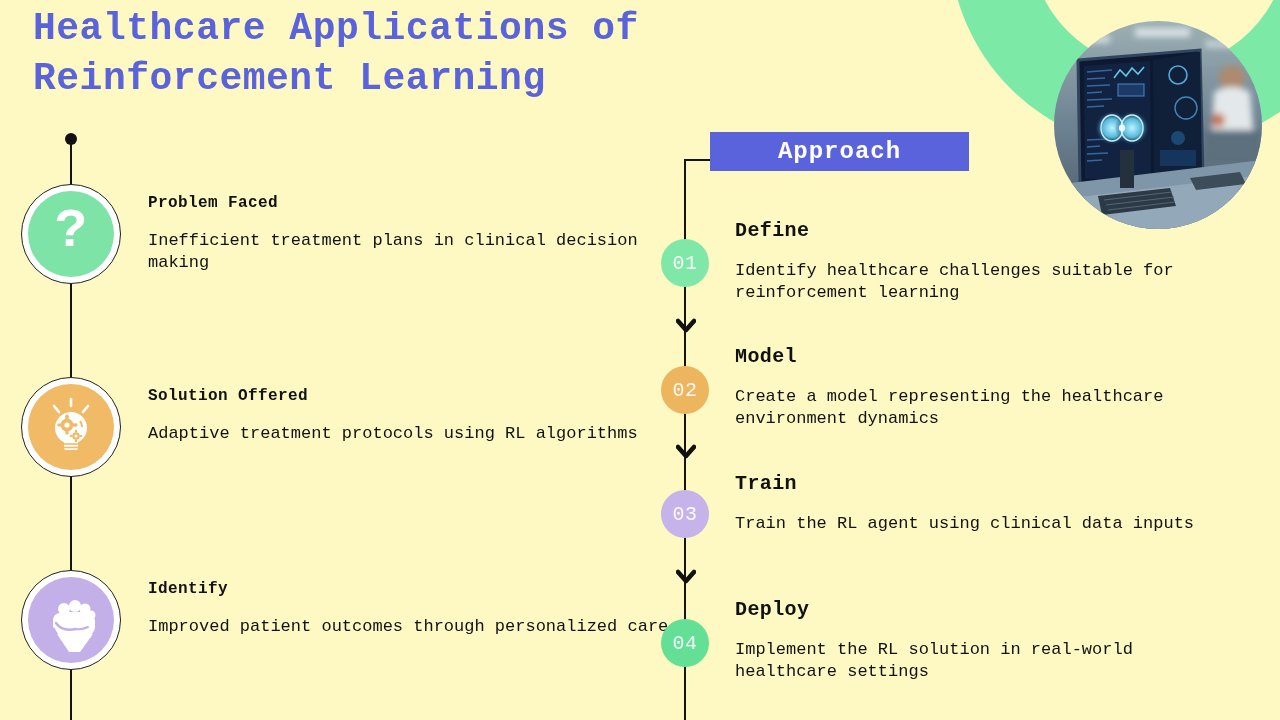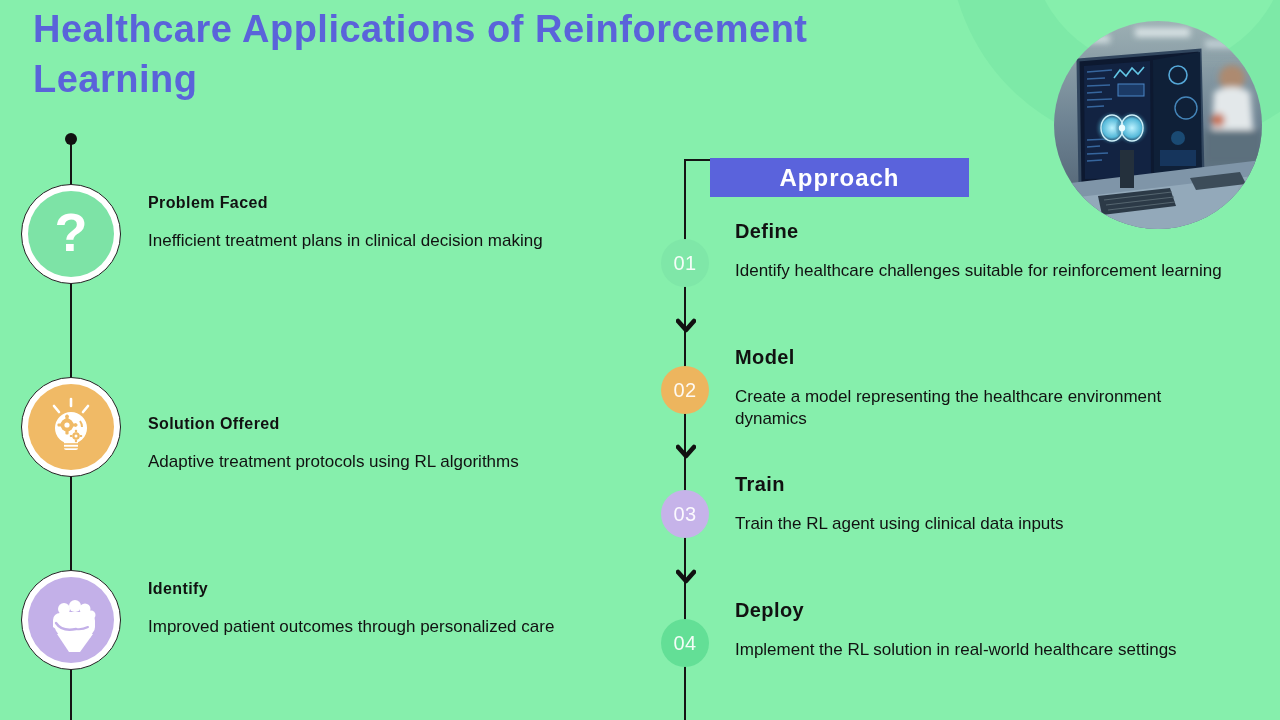--- a/index.html
+++ b/index.html
@@ -1,17 +1,17 @@
 <!DOCTYPE html>
 <html><head>
 <meta charset="utf-8">
 <style>
   html,body{margin:0;padding:0;background:#ffffff;}
-  .slide{position:relative;width:1280px;height:720px;background:#86efac;overflow:hidden;
-         font-family:Liberation Sans, sans-serif;color:#111;}
+  .slide{position:relative;width:1280px;height:720px;background:#fef9c3;overflow:hidden;
+         font-family:Liberation Mono, monospace;color:#111;}
 
   
   .title{position:absolute;left:33px;top:4px;width:900px;font-size:38px;font-weight:700;
          line-height:50px;letter-spacing:.5px;color:#5a63da;}
 
   
   .corner-svg{position:absolute;left:900px;top:0;width:380px;height:260px;}
 
   
   .l-line{position:absolute;left:70px;top:139px;width:2px;height:581px;background:#141414;}
@@ -20,21 +20,21 @@
         background:#fff;box-sizing:border-box;display:flex;align-items:center;justify-content:center;}
   .ring .fill{width:86px;height:86px;border-radius:50%;display:flex;align-items:center;justify-content:center;}
   .qmark{font-size:54px;font-weight:700;color:#fff;line-height:1;transform:translateY(-2px);}
   .l-item{position:absolute;left:148px;width:540px;}
   .l-head{font-size:16px;font-weight:700;letter-spacing:.4px;line-height:26px;}
   .l-desc{font-size:17px;margin-top:14px;line-height:22px;}
 
   
   .r-line{position:absolute;left:684px;top:159px;width:1.6px;height:561px;background:#141414;}
   .r-elbow{position:absolute;left:684px;top:159px;width:27px;height:1.6px;background:#141414;}
-  .approach-box{position:absolute;left:710px;top:158px;width:259px;height:39px;background:#5a63dc;
+  .approach-box{position:absolute;left:710px;top:132px;width:259px;height:39px;background:#5a63dc;
                 display:flex;align-items:center;justify-content:center;color:#fff;font-size:24px;
                 font-weight:700;letter-spacing:1px;}
   .step-circle{position:absolute;width:48px;height:48px;border-radius:50%;left:661px;
                display:flex;align-items:center;justify-content:center;
                color:rgba(255,255,255,.92);font-size:20px;font-weight:400;letter-spacing:.5px;}
   .chevron{position:absolute;left:676px;}
   .step{position:absolute;left:735px;width:500px;}
   .s-head{font-size:20px;font-weight:700;letter-spacing:.4px;line-height:26px;}
   .s-desc{font-size:17px;margin-top:16px;line-height:22px;}
 </style>
@@ -183,21 +183,21 @@
             <rect x="-1.1" y="-6.2" width="2.2" height="2.6" rx=".8"></rect>
             <rect x="-1.1" y="3.6" width="2.2" height="2.6" rx=".8"></rect>
             <rect x="-6.2" y="-1.1" width="2.6" height="2.2" rx=".8"></rect>
             <rect x="3.6" y="-1.1" width="2.6" height="2.2" rx=".8"></rect>
           </g>
           <circle cx="37" cy="41" r="1.5" fill="#fff"></circle>
         </g>
       </svg>
     </div>
   </div>
-  <div class="l-item" style="top:383px;margin-top:28px;">
+  <div class="l-item" style="top:383px;">
     <div class="l-head">Solution Offered</div>
     <div class="l-desc">Adaptive treatment protocols using RL algorithms</div>
   </div>
 
   <div class="ring" style="left:21px;top:570px;">
     <div class="fill" style="background: rgb(195, 176, 232);">
       <svg width="64" height="64" viewBox="0 0 64 64">
         <g fill="#fff">
           <circle cx="25" cy="21" r="6"></circle>
           <circle cx="36" cy="18" r="6"></circle>

